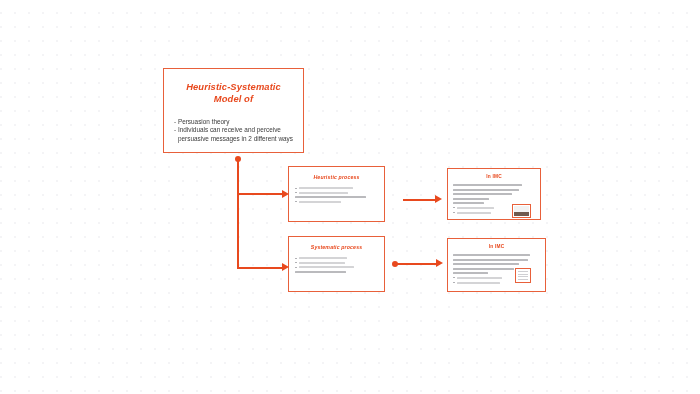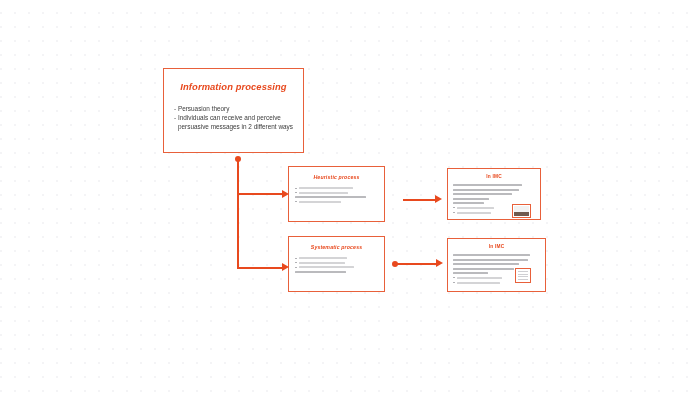--- a/index.html
+++ b/index.html
@@ -137,21 +137,21 @@
     border-left:7px solid #e8491e;
   }
 </style>
 </head>
 <body>
 
 <div id="canvas">
 
   <div class="frame" id="main-frame">
     <div class="title">
-      <div>Information processing</div>
+      <div>Heuristic-Systematic Model of</div>
     </div>
     <div class="bullets">
       <div>- Persuasion theory</div>
       <div>- Individuals can receive and perceive</div>
       <div class="cont">persuasive messages in 2 different ways</div>
     </div>
   </div>
 
   <div class="frame proc" id="heuristic-frame">
     <div class="ptitle">Heuristic process</div>

